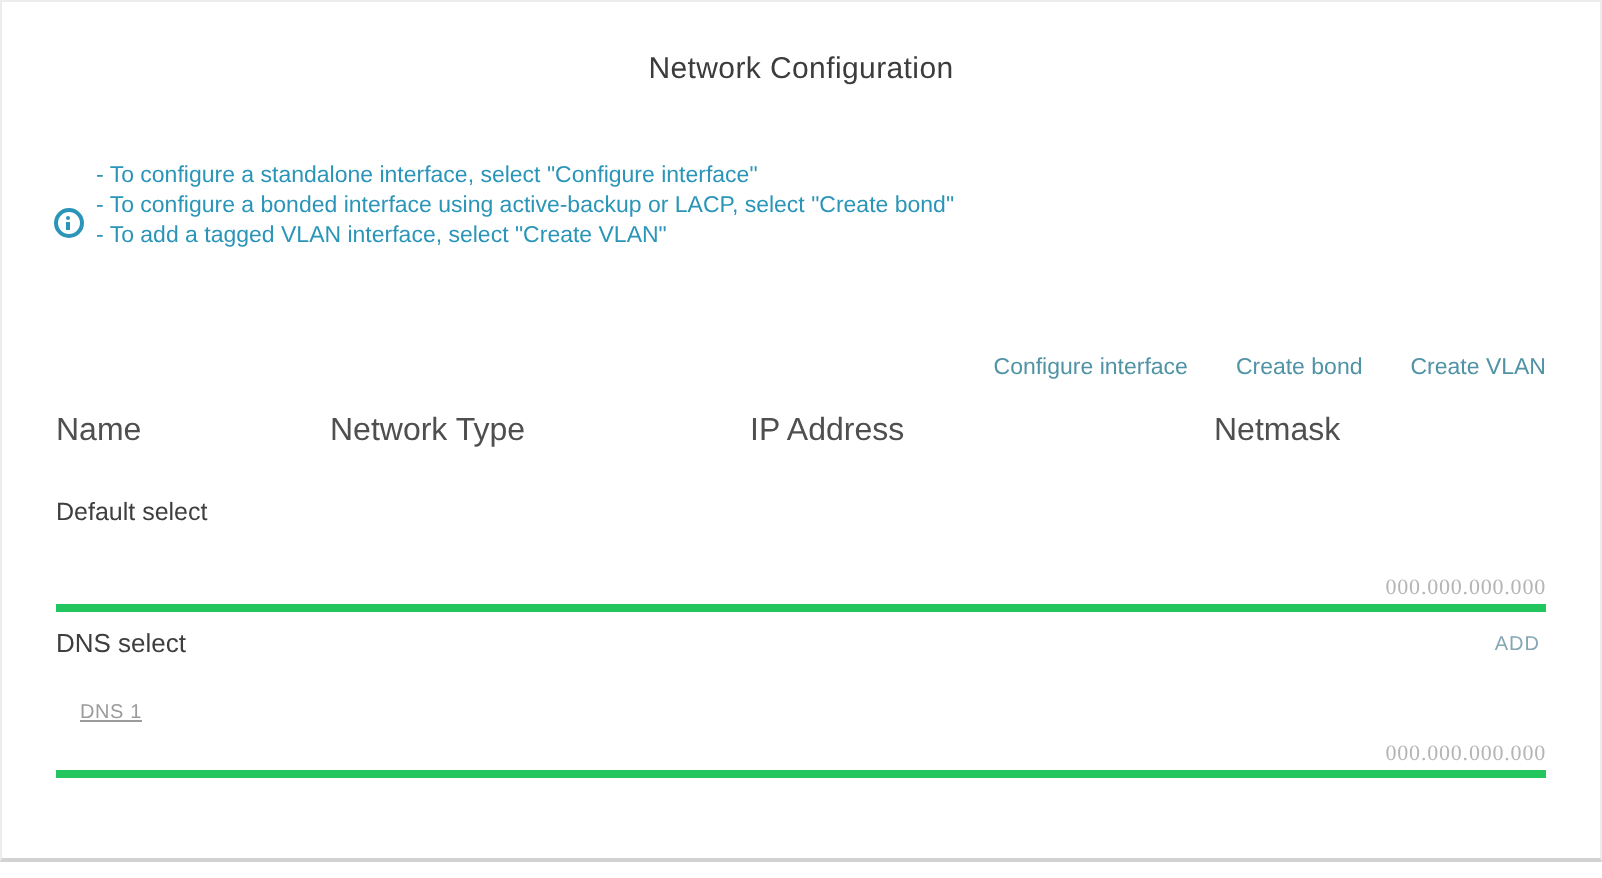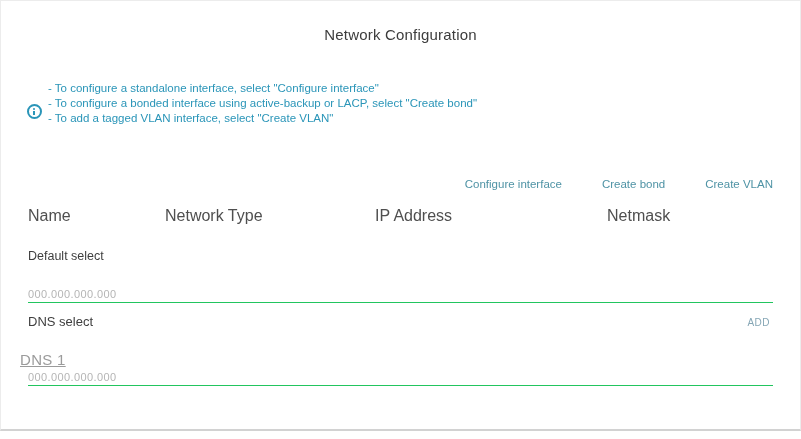--- a/index.html
+++ b/index.html
@@ -13,43 +13,43 @@
 
   .info-banner { position:absolute; left:27px; top:81px; }
   .info-icon { position:absolute; left:0; top:23px; width:11px; height:11px;
                border:2px solid var(--info-color); border-radius:50%; }
   .info-icon::before { content:""; position:absolute; left:4px; top:1.5px; width:2px; height:2px;
                        background:var(--info-color); border-radius:50%; }
   .info-icon::after { content:""; position:absolute; left:4px; top:4.5px; width:2px; height:4px;
                       background:var(--info-color); }
   .info-lines { margin-left:21px; font-size:11.5px; line-height:15px; color:var(--info-color); white-space:nowrap; }
 
-  .actions-row { position:absolute; top:178px; right:28px; display:flex; gap:40px;
+  .actions-row { position:absolute; top:178px; right:28px; display:flex; gap:24px;
                  font-size:11.5px; white-space:nowrap; }
   .action-link { color:var(--link-color); cursor:pointer; text-decoration:none; }
 
   .th { position:absolute; top:207px; font-size:16px; color:#4f4f4f; }
   .th-name { left:28px; }
   .th-type { left:165px; }
   .th-ip   { left:375px; }
   .th-mask { left:563px;padding-left:44px; }
 
   .gateway-label { position:absolute; left:28px; top:249px; font-size:12.5px; color:#3e3e3e; }
   .text-input { position:absolute; left:28px; width:745px; height:17px; border:none;
-                border-bottom:1px solid #22c55e; outline:none; font-size:11px; color:#444444;
+                border-bottom:4px solid #22c55e; outline:none; font-size:11px; color:#444444;
                 padding:0; background:transparent; letter-spacing:0.4px;
-                font-family:Liberation Sans, sans-serif; border-radius:0; }
+                font-family:Liberation Serif, serif; border-radius:0;text-align:right; }
   .text-input::placeholder { color:#b5b5b5; opacity:1; }
   .gateway-input { top:285px; }
   .dns1-input { top:368px; }
 
   .dns-label { position:absolute; left:28px; top:314px; font-size:13px; color:#3e3e3e; }
   .add-link { position:absolute; right:31px; top:317px; font-size:10px; color:var(--add-color);
               letter-spacing:0.5px; cursor:pointer; text-decoration:none; }
-  .dns1-label { position:absolute; left:20px; top:351px; font-size:15px; color:#9b9b9b; letter-spacing:0.3px;text-decoration:underline; }
+  .dns1-label { position:absolute; left:40px; top:351px; font-size:10px; color:#9b9b9b; letter-spacing:0.3px;text-decoration:underline; }
 </style>
 </head>
 <body>
 
 <div class="page">
   <div class="frame"></div>
 
   <h1 class="page-title">Network Configuration</h1>
 
   <div class="info-banner">

